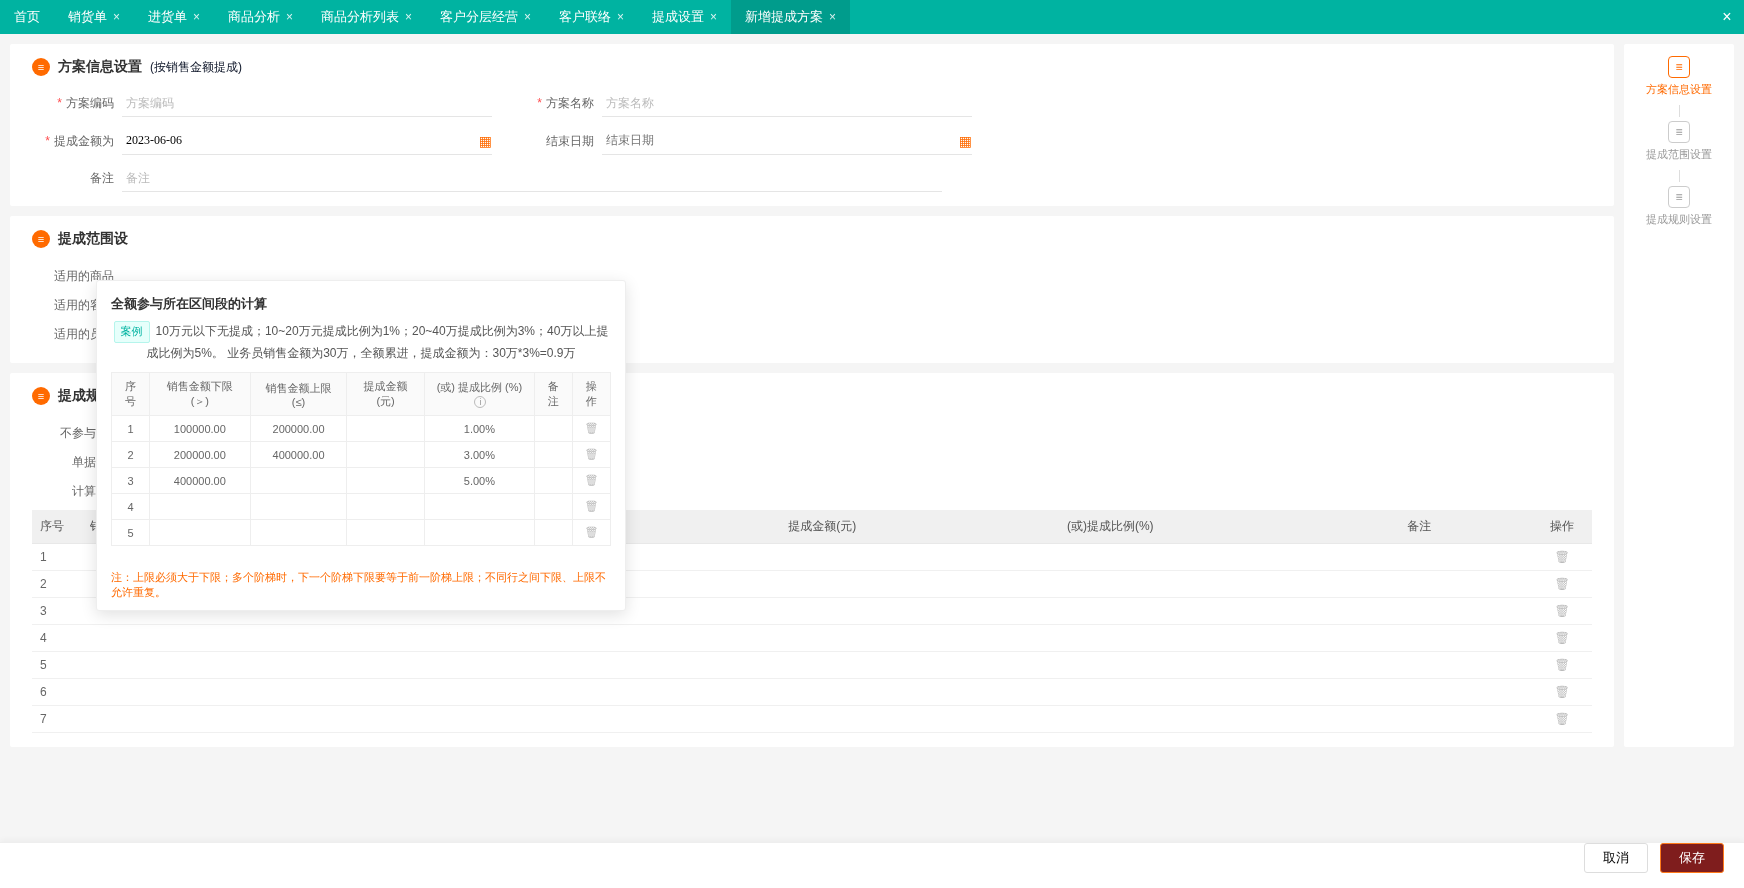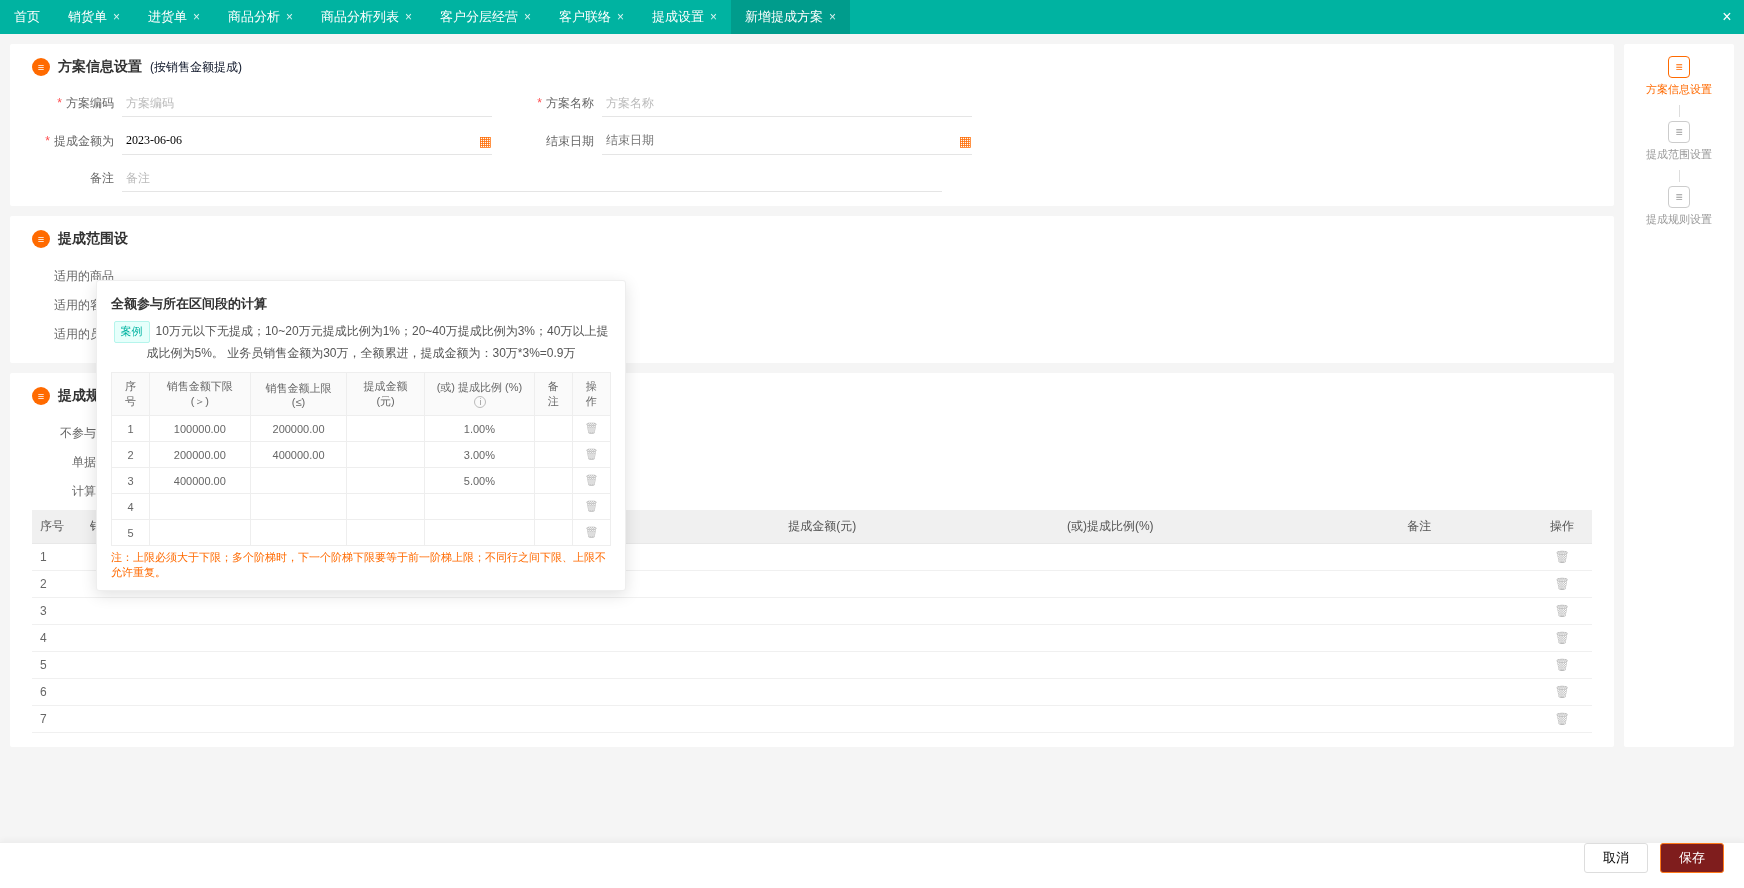--- a/index.html
+++ b/index.html
@@ -47,21 +47,21 @@
   .popover { position: absolute; background:#fff; border:1px solid #eee; box-shadow:0 4px 16px rgba(0,0,0,.12); border-radius:3px; width: 530px; padding: 14px 14px 10px; z-index: 50; }
   .popover-title { font-weight:600; font-size:13px; margin-bottom:8px; }
   .example-badge { display:inline-block; background:#e6fffb; color:#00b3a1; border:1px solid #b5f5ec; padding:0 6px; border-radius:2px; font-size:11px; margin-right:6px; }
   .popover-desc { font-size:12px; color:#555; line-height:1.8; margin-bottom:8px;text-align:center; }
   .mini-table { width:100%; border-collapse:collapse; font-size:11px; }
   .mini-table th, .mini-table td { border:1px solid #eee; padding:6px 8px; text-align:center; color:#666; }
   .mini-table th { background:#fafafa; font-weight:500; }
   .mini-table td.num { text-align:center; }
   .info-i { display:inline-block; width:12px; height:12px; border:1px solid #bbb; border-radius:50%; font-size:9px; line-height:10px; text-align:center; color:#999; margin-left:2px;}
   .trash { color:#bbb; cursor:pointer; }
-  .popover-note { color:#ff6a00; font-size:11px; margin-top:4px; }
+  .popover-note { color:#ff6a00; font-size:11px; margin-top:24px; }
 
   
   .rules-table { width:100%; border-collapse:collapse; font-size:12px; margin-top:4px; }
   .rules-table th { background:#f0f0f0; padding:8px; text-align:left; font-weight:500; color:#555; border-bottom:1px solid #e8e8e8; }
   .rules-table th:first-child { width:50px; }
   .rules-table th.op, .rules-table td.op { width:60px; text-align:center; }
   .rules-table td { padding:6px 8px; border-bottom:1px solid #f0f0f0; color:#666; }
 
   
   .anchors { width: 110px; background:#fff; border-radius:2px; padding: 12px 4px; display:flex; flex-direction:column; align-items:center; gap:4px; }

